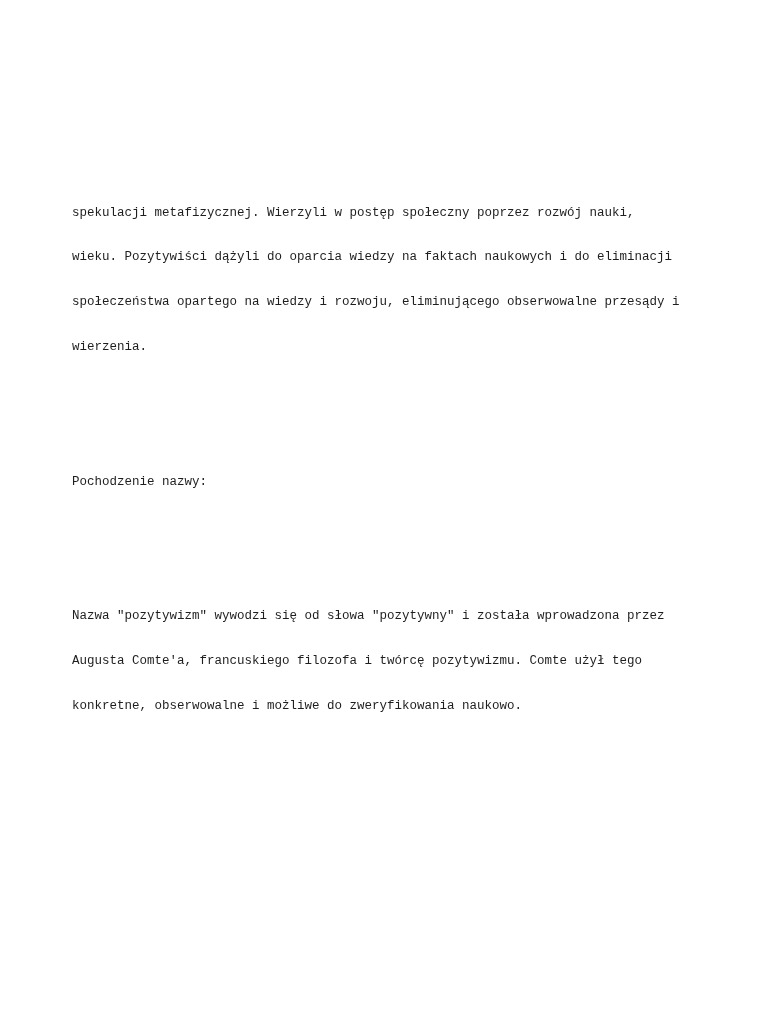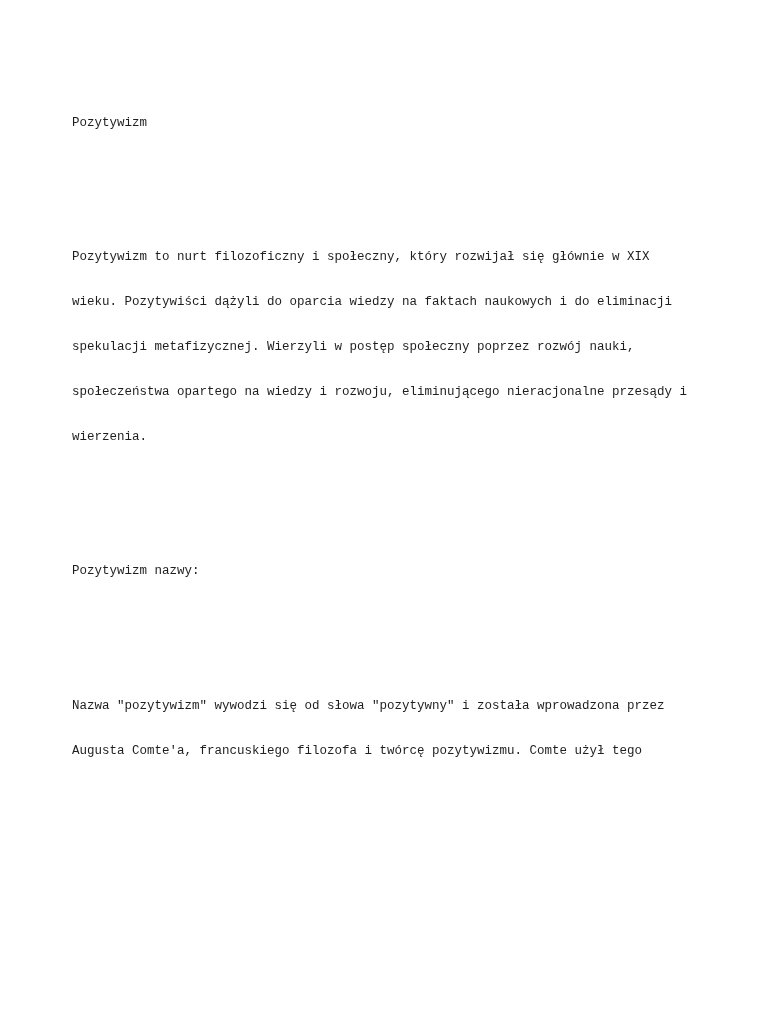--- a/index.html
+++ b/index.html
@@ -31,38 +31,37 @@
     .blank {
       display: block;
       height: 14.95px;
     }
   </style>
 </head>
 <body>
 
 <div class="page">
 
-  <span class="line">Pozytywizm</span>
   <span class="blank"></span>
 
   <div>
-    <span class="line">Pozytywizm to nurt filozoficzny i społeczny, który rozwijał się głównie w XIX</span>
+    <span class="line">spekulacji metafizycznej. Wierzyli w postęp społeczny poprzez rozwój nauki,</span>
     <span class="line">wieku. Pozytywiści dążyli do oparcia wiedzy na faktach naukowych i do eliminacji</span>
-    <span class="line">spekulacji metafizycznej. Wierzyli w postęp społeczny poprzez rozwój nauki,</span>
-    <span class="line">społeczeństwa opartego na wiedzy i rozwoju, eliminującego nieracjonalne przesądy i</span>
+    <span class="line">społeczeństwa opartego na wiedzy i rozwoju, eliminującego obserwowalne przesądy i</span>
     <span class="line">wierzenia.</span>
   </div>
   <span class="blank"></span>
 
-  <span class="line">Pozytywizm nazwy:</span>
+  <span class="line">Pochodzenie nazwy:</span>
   <span class="blank"></span>
 
   <div>
     <span class="line">Nazwa "pozytywizm" wywodzi się od słowa "pozytywny" i została wprowadzona przez</span>
     <span class="line">Augusta Comte'a, francuskiego filozofa i twórcę pozytywizmu. Comte użył tego</span>
+    <span class="line">konkretne, obserwowalne i możliwe do zweryfikowania naukowo.</span>
   </div>
   
 
   
   
 
   
   
   
   

